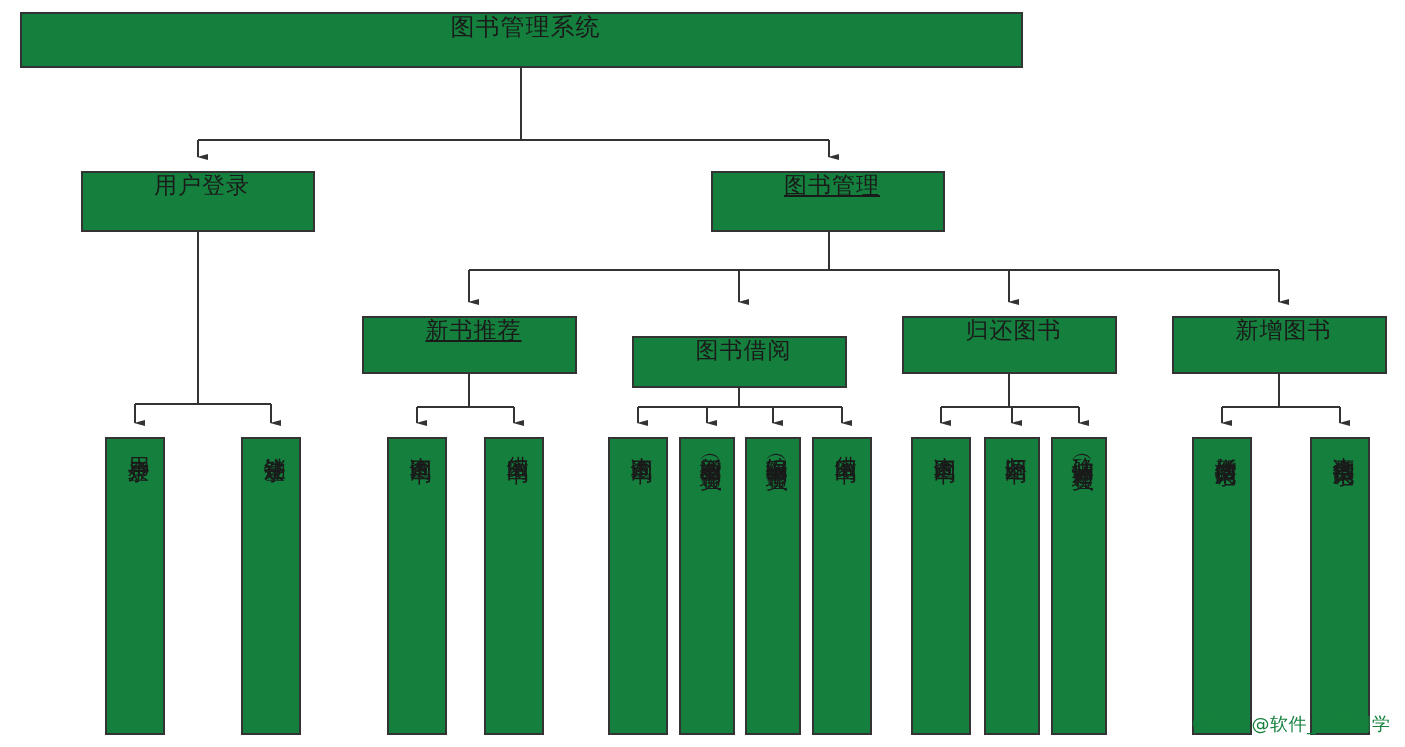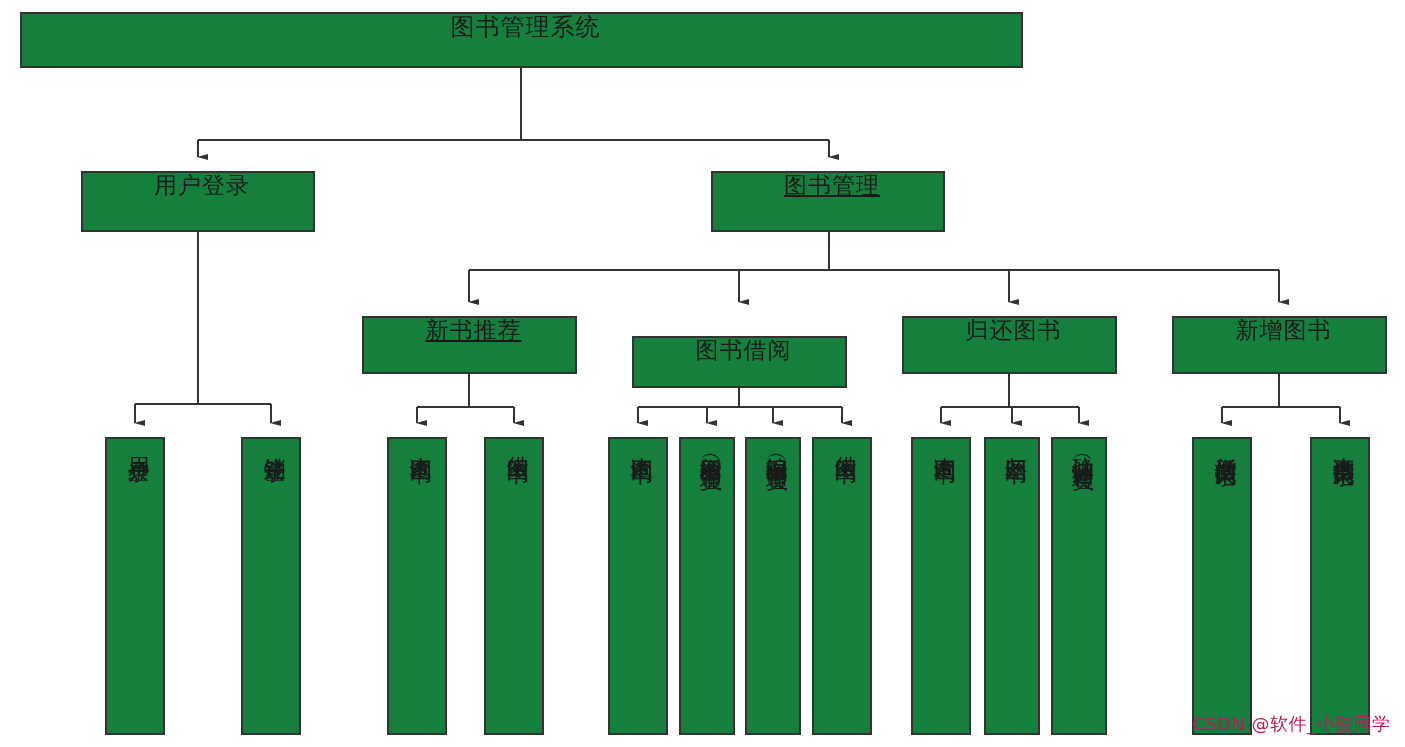--- a/index.html
+++ b/index.html
@@ -54,21 +54,21 @@
     writing-mode: vertical-rl;
     text-orientation: upright;
     white-space: nowrap;
     display: block;
   }
   .watermark {
     position: absolute;
     left: 1192px;
     top: 712px;
     font-size: 18px;
-    color: #be185d;
+    color: #15803d;
     white-space: nowrap;
     letter-spacing: 0.5px;
   }
 </style>
 </head>
 <body>
 
 <div id="diagram-root">
 
   <svg id="edge-layer" viewBox="0 0 1405 747" width="1405" height="747">

